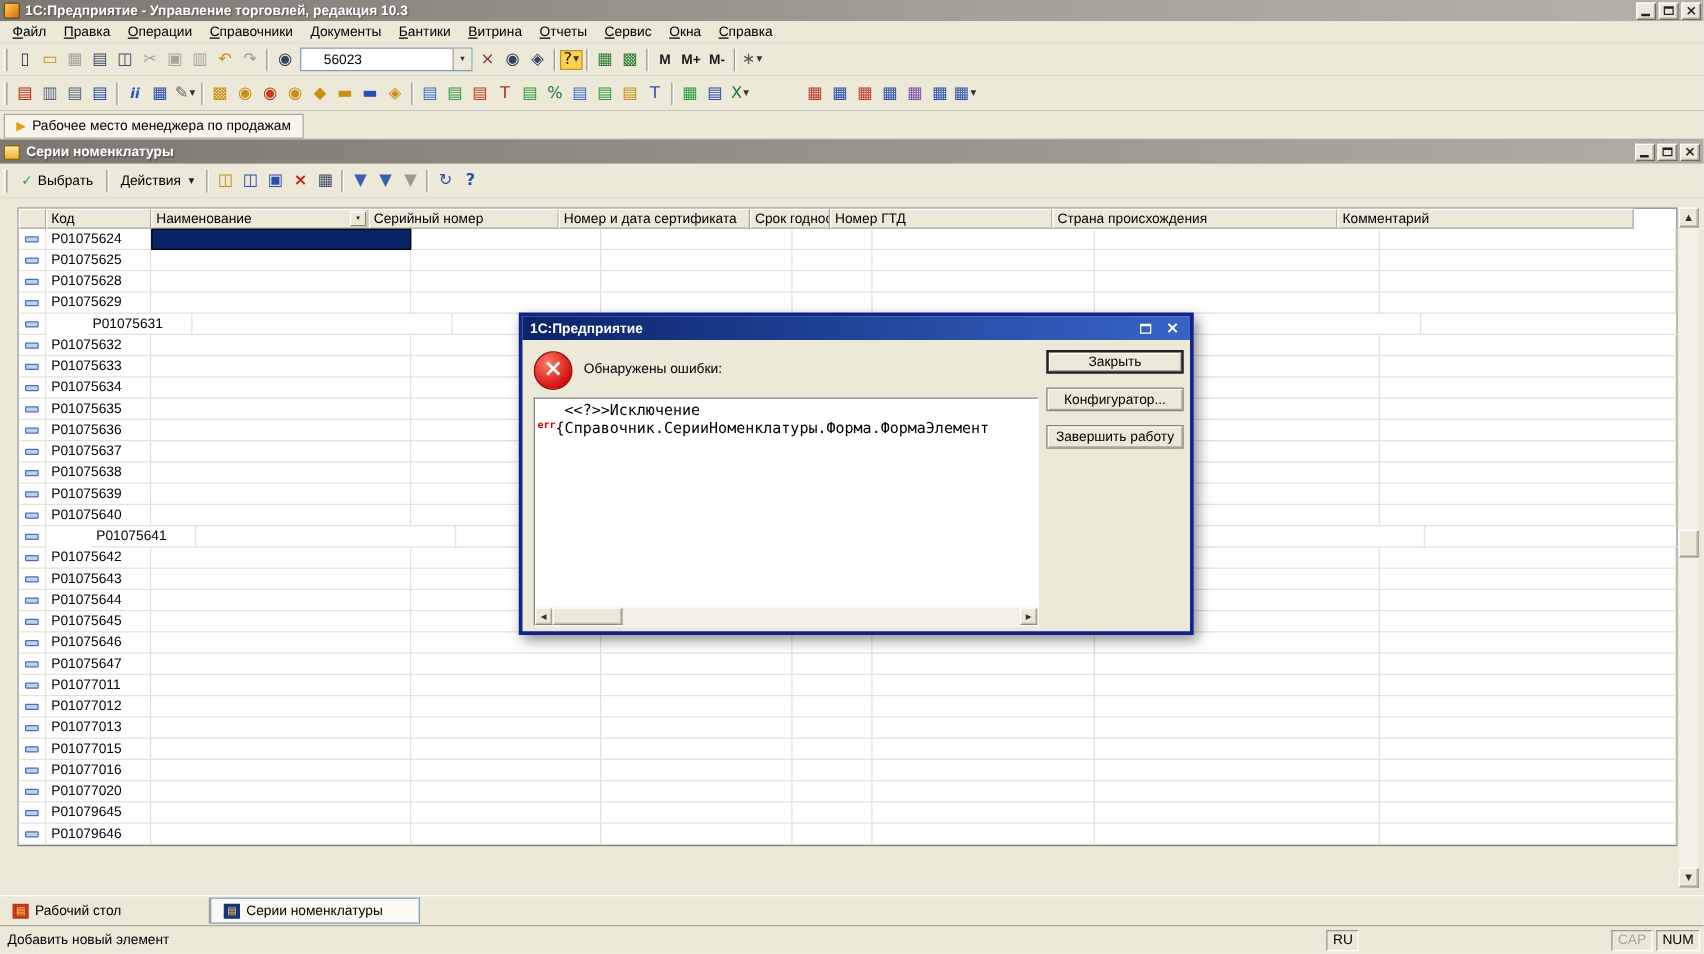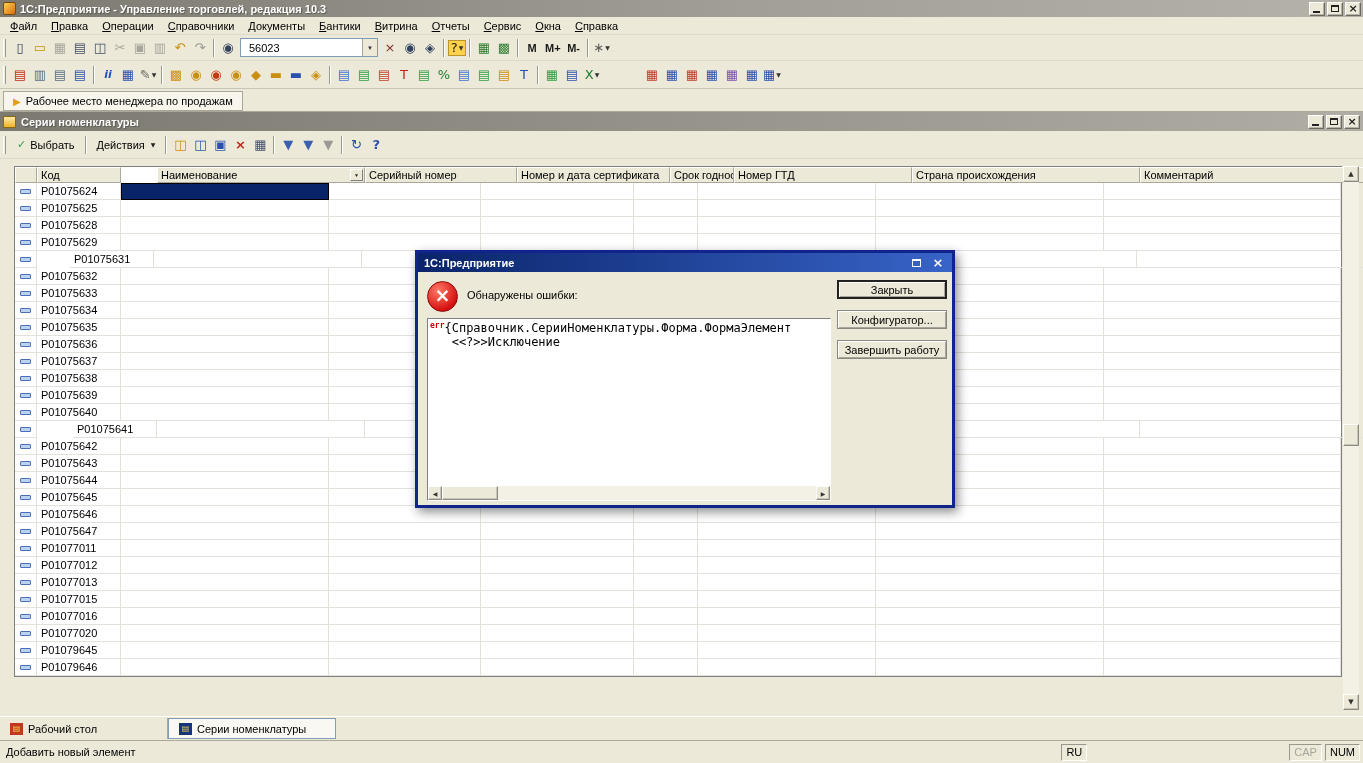--- a/index.html
+++ b/index.html
@@ -35,21 +35,21 @@
   .grip{width:3px;height:18px;margin:0 4px 0 3px;border-left:1px solid #fff;border-right:1px solid #9a978e;}
   .tbicon{width:20px;height:20px;display:flex;align-items:center;justify-content:center;flex:none;}
   .tbicon .glyph{font:13px "DejaVu Sans",sans-serif;line-height:1;}
   .tbicon .glyph.it{font-style:italic;font-weight:bold;font-size:11px;}
   .tbicon.disabled .glyph{color:#a8a59c !important;}
   .tbicon .caret{font:6px "DejaVu Sans",sans-serif;margin-left:1px;color:#333;}
   .tbsep{width:2px;height:18px;margin:0 3px;border-left:1px solid #9a978e;border-right:1px solid #fff;flex:none;}
   .tbgap{width:40px;flex:none;}
   .combo{display:flex;align-items:center;height:19px;width:138px;background:#fff;
     border:1px solid #7f9db9;margin:0 2px;flex:none;}
-  .combo .val{flex:1;padding:0 8px;overflow:hidden;}
+  .combo .val{flex:1;padding:0 18px;overflow:hidden;}
   .combo .dd{width:15px;height:17px;background:#ece9d8;border-left:1px solid #aca899;
     display:flex;align-items:center;justify-content:center;font-size:6px;color:#333;}
   .membtn{min-width:20px;height:20px;display:flex;align-items:center;justify-content:center;
     font-weight:bold;color:#1a1a1a;padding:0 3px;flex:none;}
 
   
   .tabstrip{position:absolute;left:0;top:89px;right:0;height:23px;background:#ece9d8;
     border-bottom:1px solid #aca899;}
   .paneltab{position:absolute;left:3px;top:2px;height:20px;display:flex;align-items:center;
     gap:5px;padding:0 9px;background:#f7f5ec;border:1px solid #aca899;}
@@ -435,21 +435,21 @@
     </span>
 </div>
 
 <div class="workarea">
   <div class="grid" id="grid">
     <div class="ghead" id="ghead">
         <div class="hcell" style="width: 22px;"></div>
         <div class="hcell" style="width: 84px;">
           <span>Код</span>
         </div>
-        <div class="hcell" style="width: 208px; margin-left: 36px;">
+        <div class="hcell" style="width: 174px;">
           <span>Наименование</span>
           <span class="hdd">▼</span>
         </div>
         <div class="hcell" style="width: 152px;">
           <span>Серийный номер</span>
         </div>
         <div class="hcell" style="width: 153px;">
           <span>Номер и дата сертификата</span>
         </div>
         <div class="hcell" style="width: 64px;">
@@ -861,22 +861,22 @@
     <span class="dbtn">
         <span class="dcls">×</span>
       </span>
   </div>
   <div class="dlg-body">
     <div class="err-icon">
         <span class="x">×</span>
       </div>
     <div class="dlg-msg">Обнаружены ошибки:</div>
     <div class="dlg-text">
+      <div class="tline">   &lt;&lt;?&gt;&gt;Исключение</div>
       <div class="tline"><span class="errmark">err</span><span>{Справочник.СерииНоменклатуры.Форма.ФормаЭлемент</span></div>
-      <div class="tline">   &lt;&lt;?&gt;&gt;Исключение</div>
       <div class="hscroll">
         <div class="harr raised" style="left:0;">◀</div>
         <div class="hthumb raised"></div>
         <div class="harr raised" style="right:0;">▶</div>
       </div>
     </div>
     <div class="dlg-btns" id="dlgbtns">
         <button class="dlgbtn default">Закрыть</button>
         <button class="dlgbtn">Конфигуратор...</button>
         <button class="dlgbtn">Завершить работу</button>

